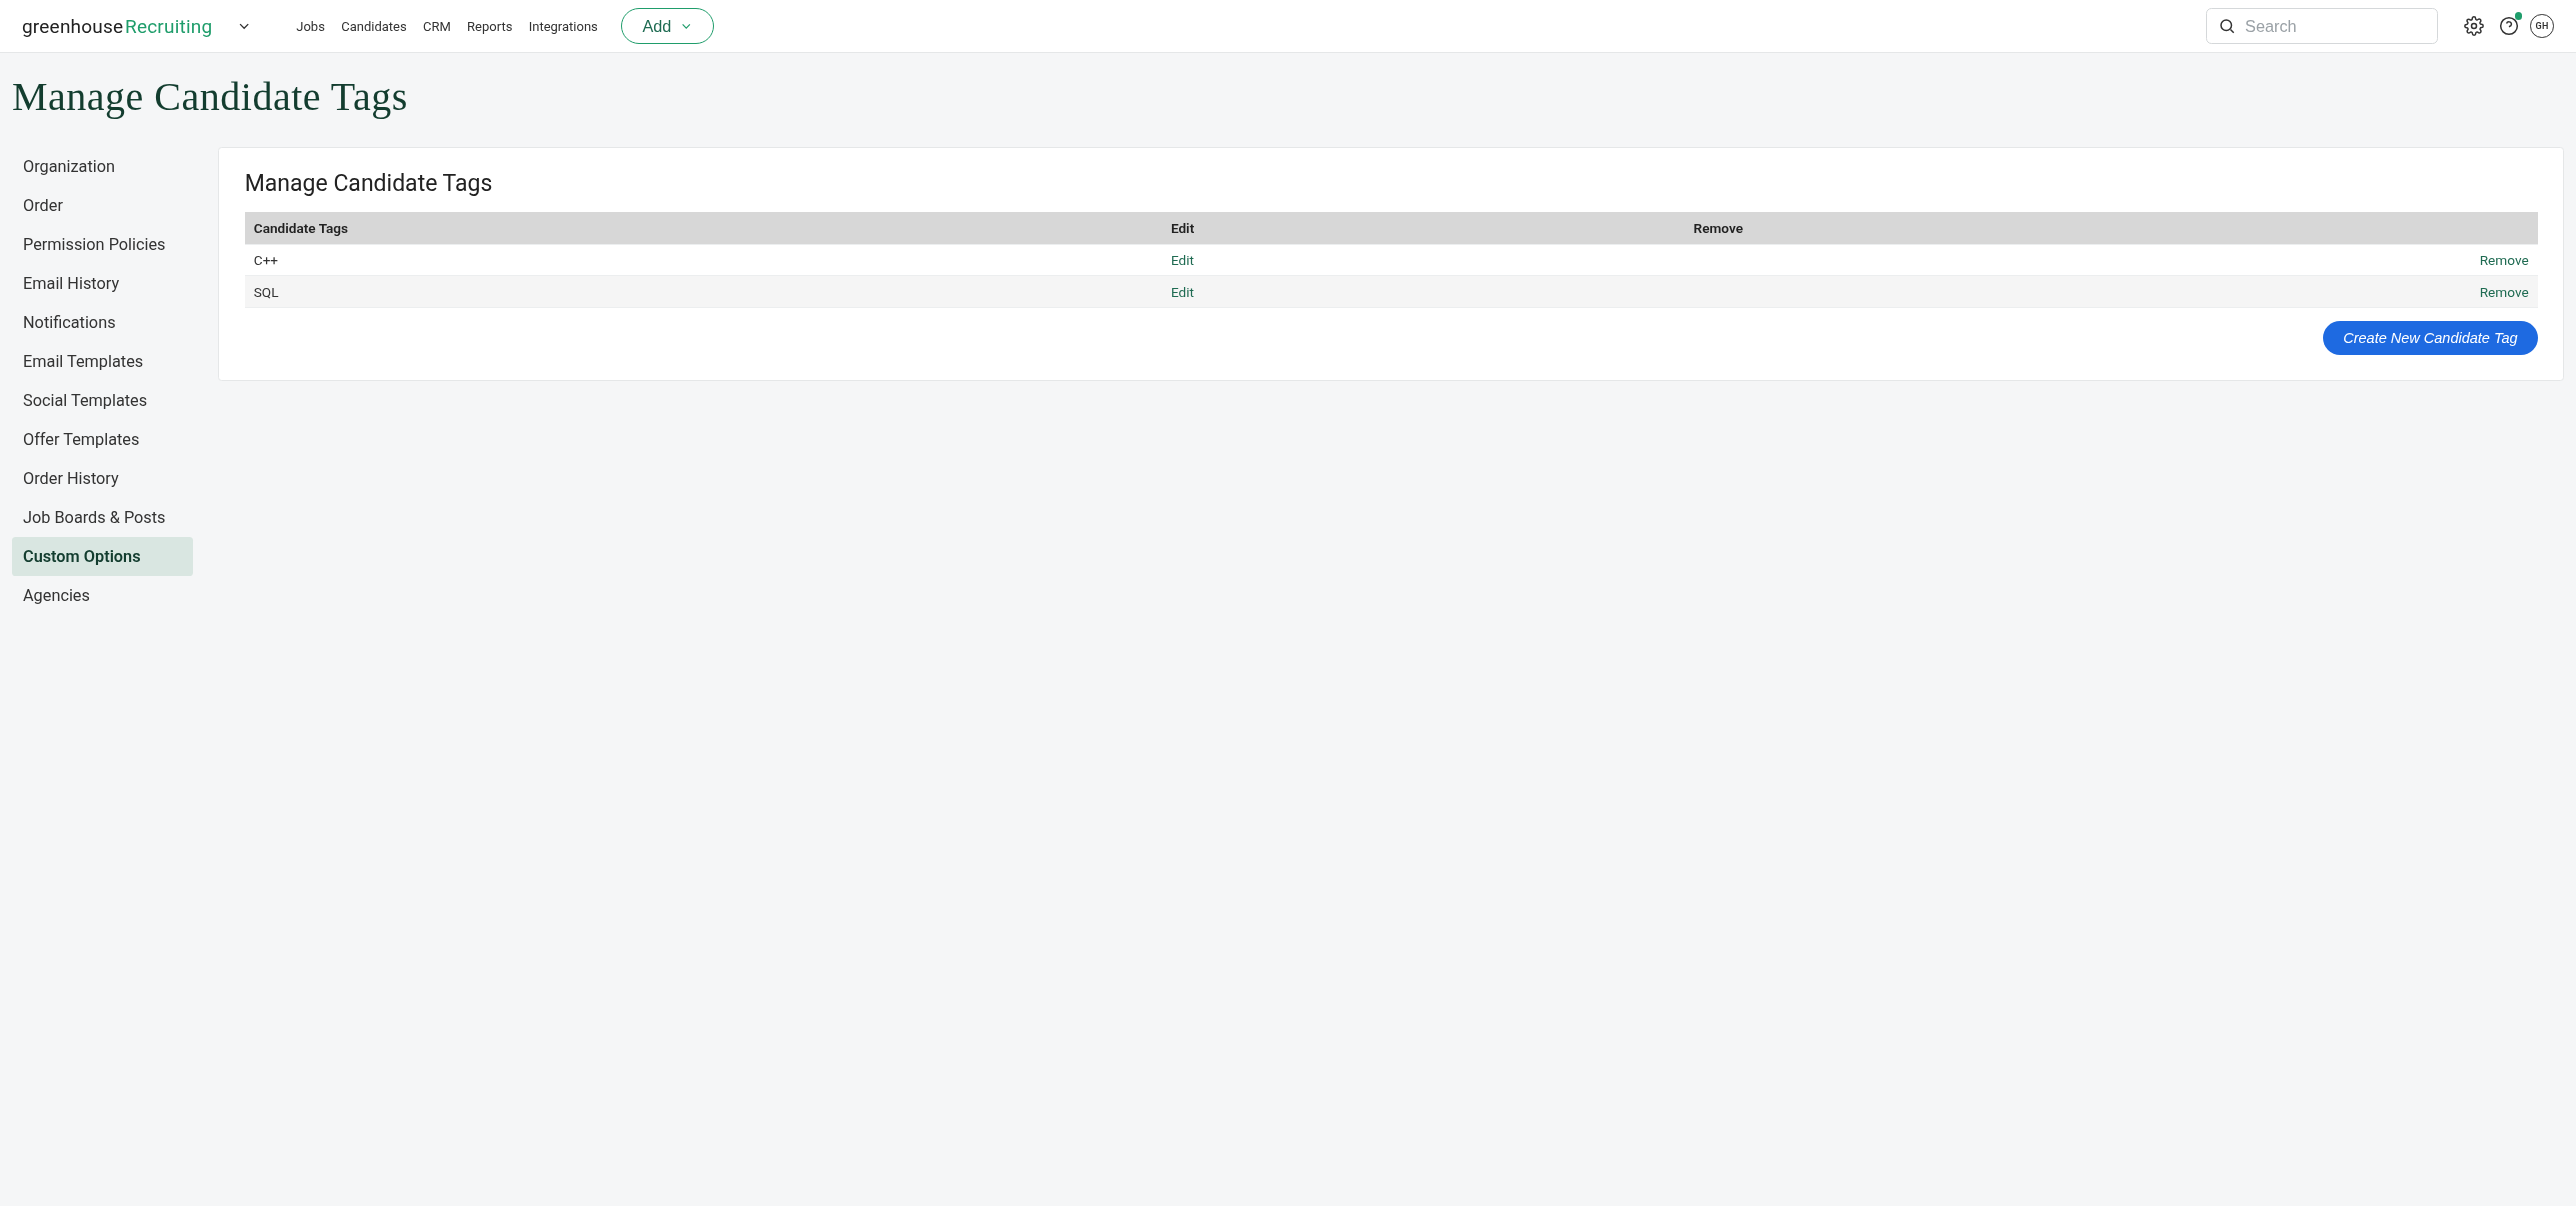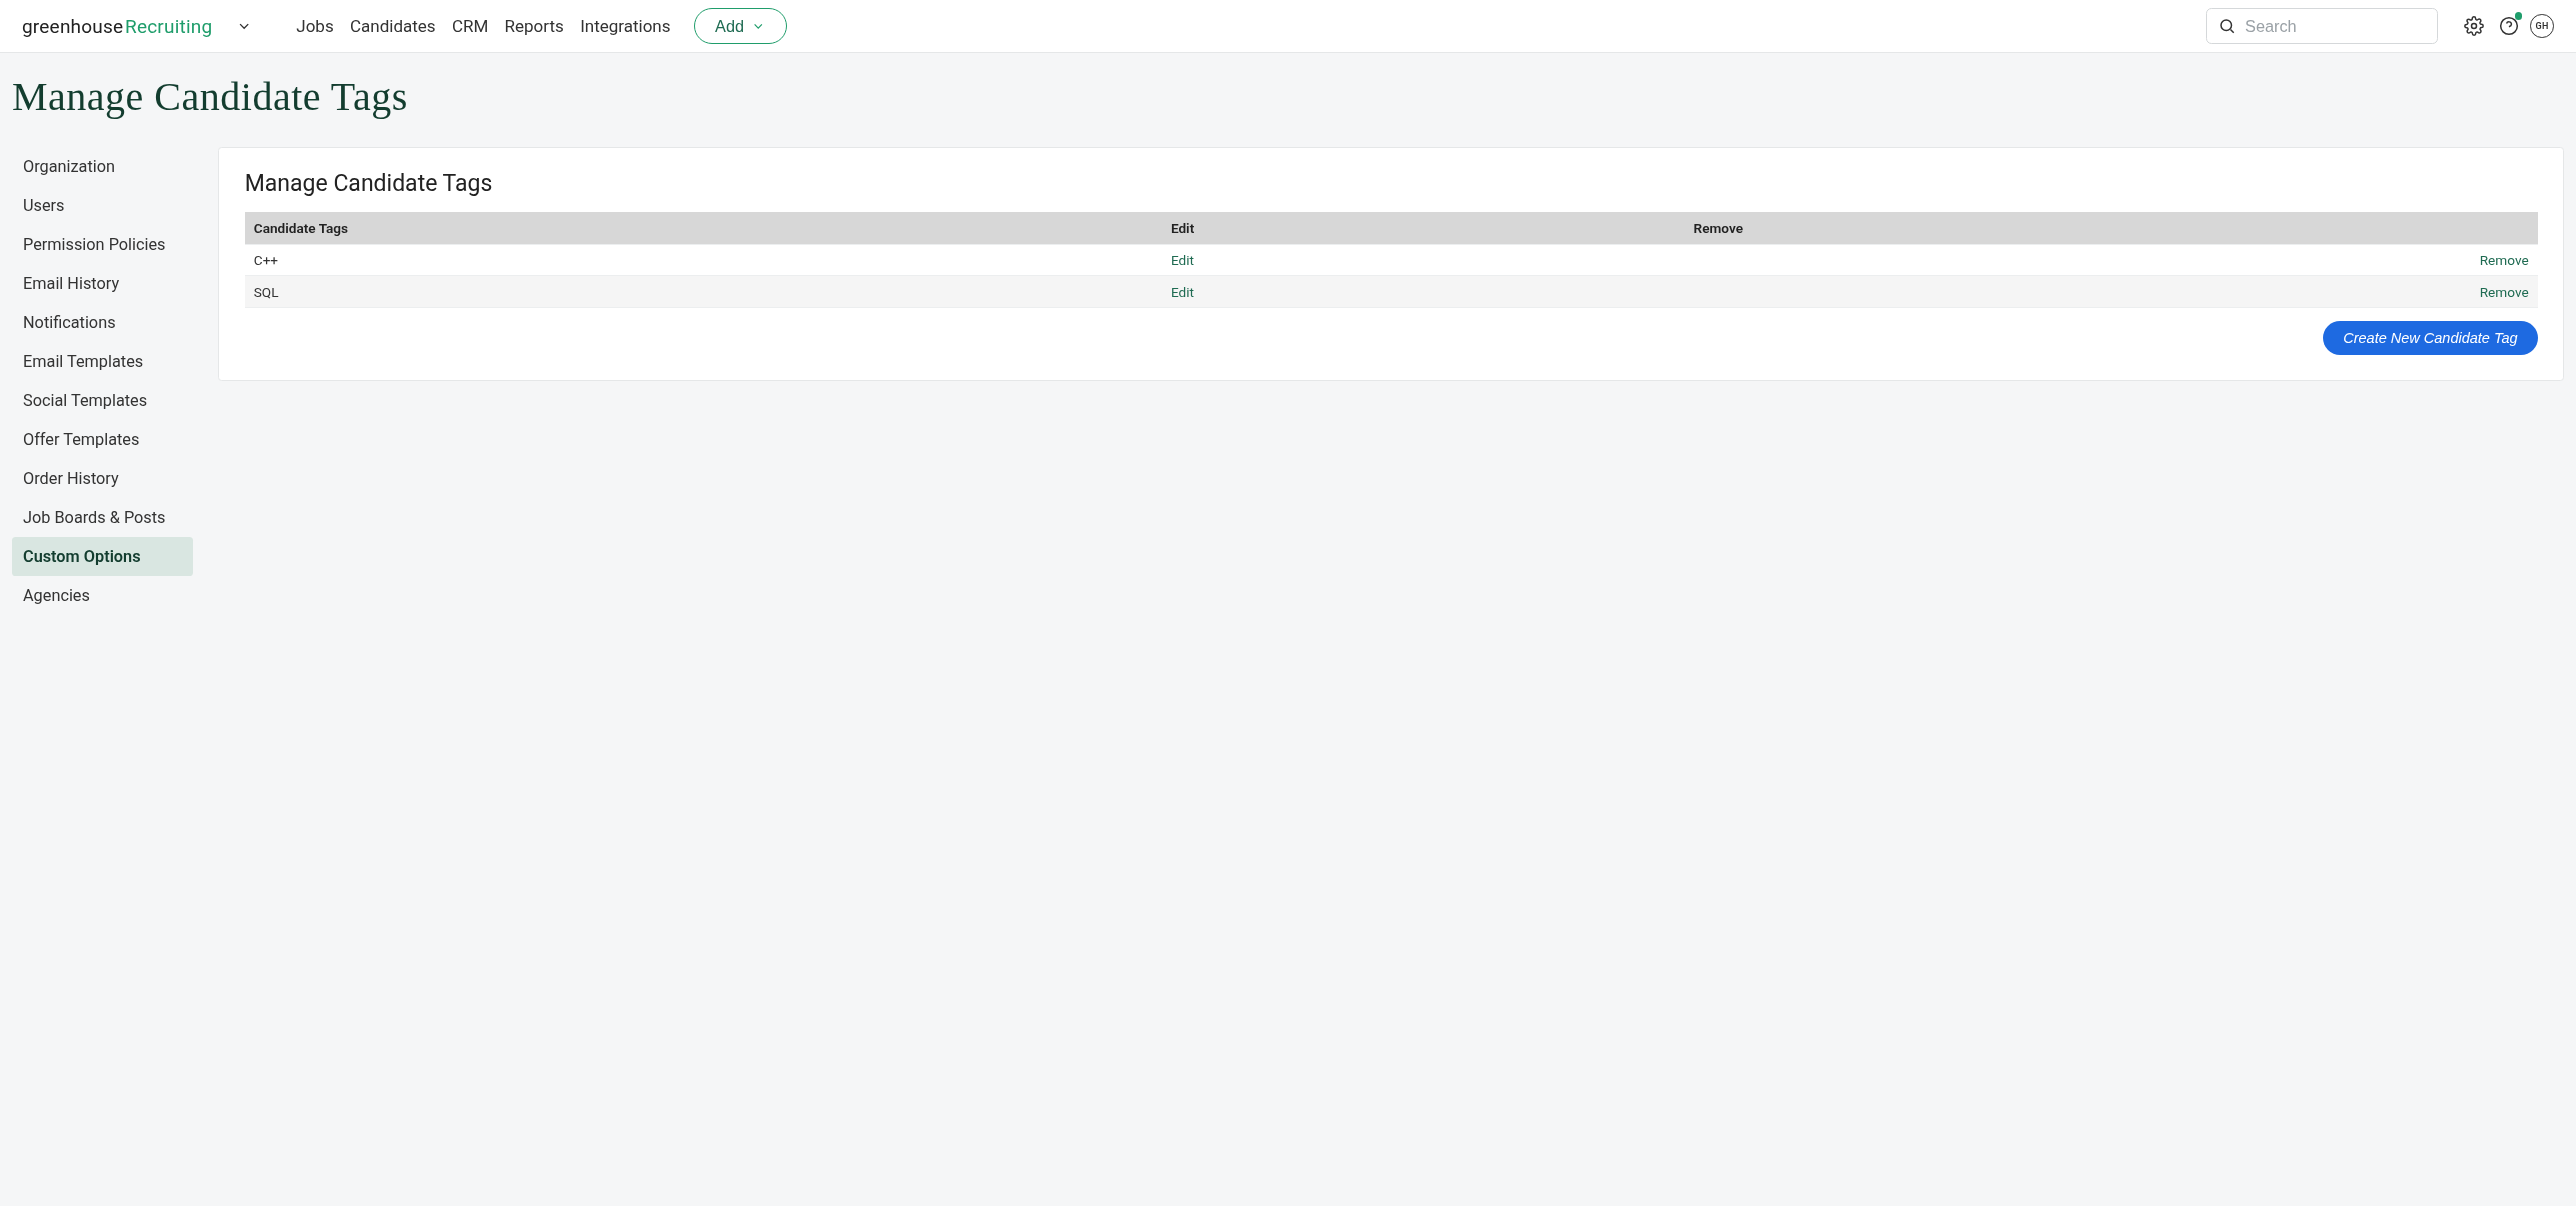--- a/index.html
+++ b/index.html
@@ -27,21 +27,21 @@
       letter-spacing: 0.2px;
       margin-right: 12.7px;
     }
     .logo .ghword { color: #222; font-weight: 400; }
     .logo .rec { color: #1f9d6b; font-weight: 400; margin-left: 1.8px; }
     .logo-chevron { margin-left: 11px; color: #333; }
     .nav {
       display: flex;
       gap: 16.3px;
       margin-left: 44px;
-      font-size: 17px;
+      font-size: 13px;
       color: #333;
     }
     .nav a { color: #333; text-decoration: none; cursor: pointer; }
     .add-btn {
       margin-left: 23.6px;
       border: 1.4px solid #1f9d6b;
       color: #1f6b52;
       background: #fff;
       border-radius: 20px;
       padding: 7.3px 20px;
@@ -210,21 +210,21 @@
   </div>
 </div>
 
 <div class="page">
   <h1 class="page-title">Manage Candidate Tags</h1>
 
   <div class="content-row">
 
     <div class="sidebar">
       <div class="sidebar-item"><span>Organization</span></div>
-      <div class="sidebar-item"><span>Users</span></div>
+      <div class="sidebar-item"><span>Order</span></div>
       <div class="sidebar-item"><span>Permission Policies</span></div>
       <div class="sidebar-item"><span>Email History</span></div>
       <div class="sidebar-item"><span>Notifications</span></div>
       <div class="sidebar-item"><span>Email Templates</span></div>
       <div class="sidebar-item"><span>Social Templates</span></div>
       <div class="sidebar-item"><span>Offer Templates</span></div>
       <div class="sidebar-item"><span>Order History</span></div>
       <div class="sidebar-item"><span>Job Boards &amp; Posts</span></div>
       <div class="sidebar-item active"><span>Custom Options</span></div>
       <div class="sidebar-item"><span>Agencies</span></div>

